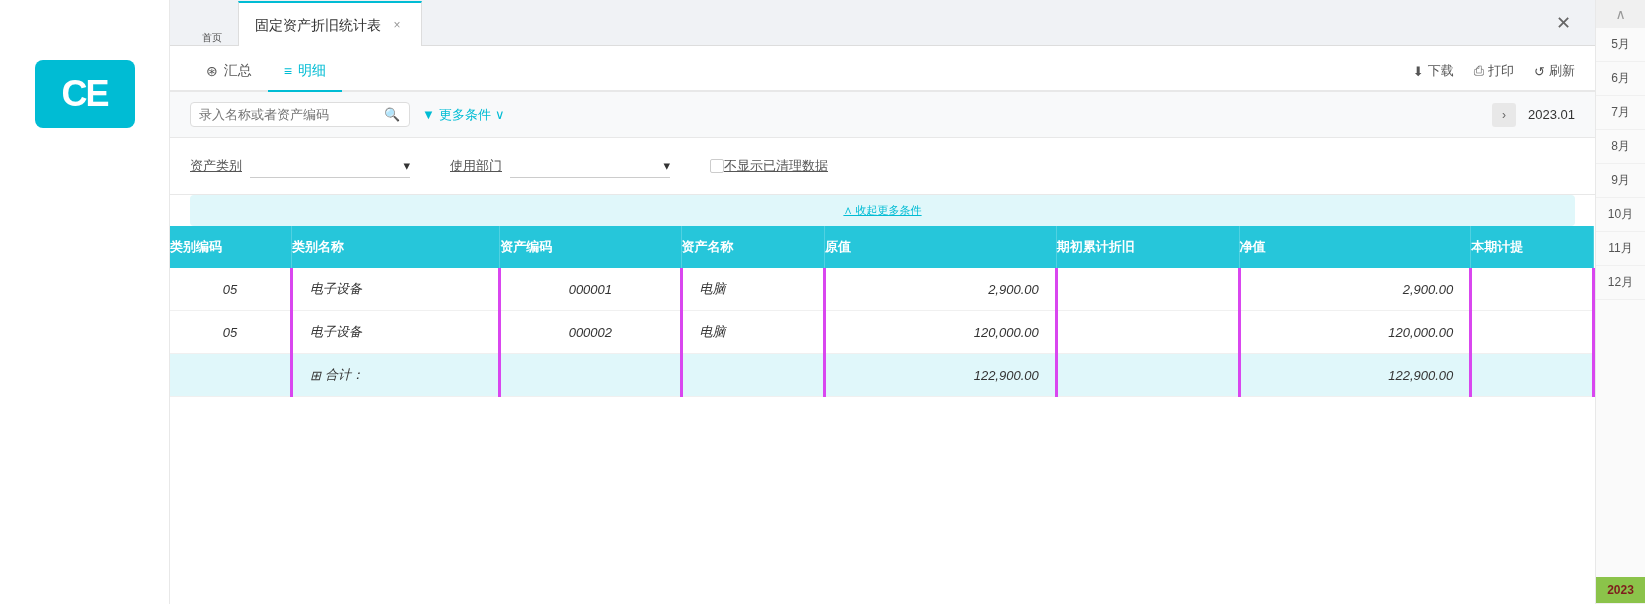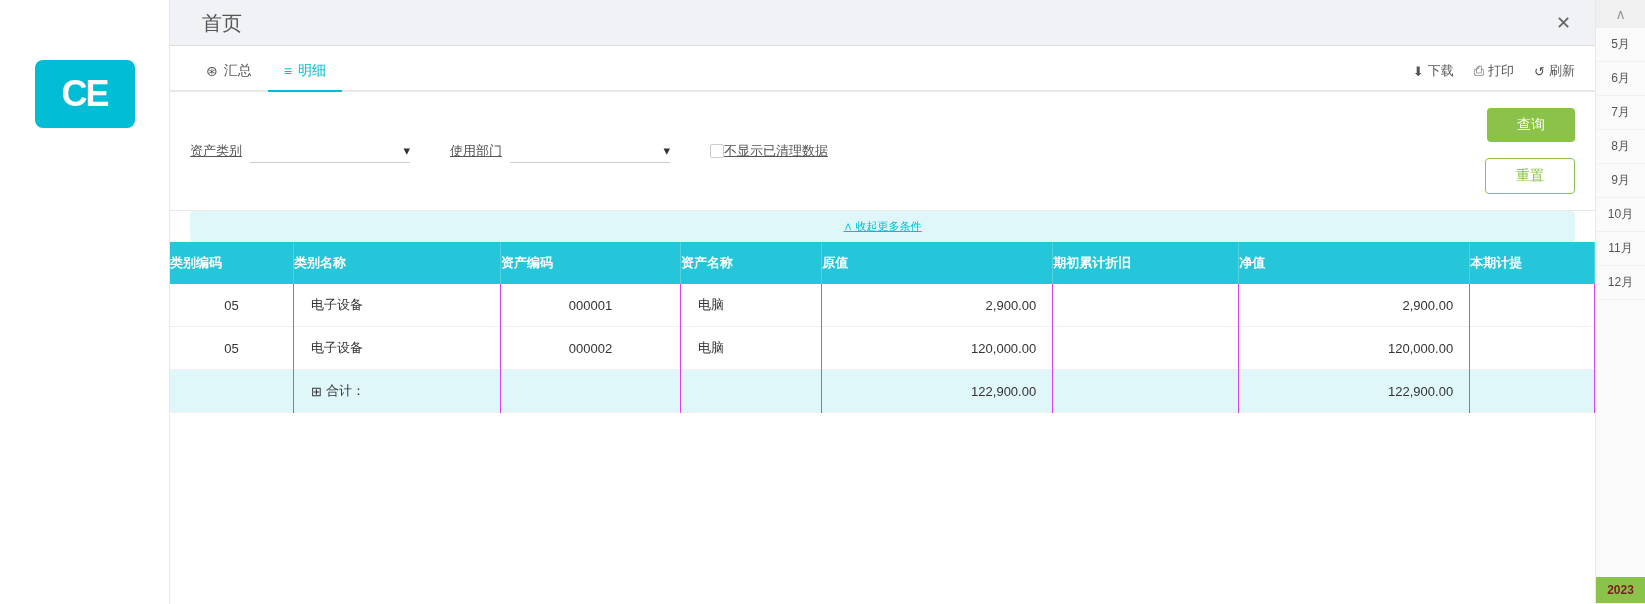--- a/index.html
+++ b/index.html
@@ -43,26 +43,26 @@
     .tab-bar {
       display: flex;
       align-items: center;
       background: #f0f2f5;
       border-bottom: 1px solid #ddd;
       padding: 0 16px;
       height: 46px;
       flex-shrink: 0;
     }
     .tab-home {
-      padding: 0 16px;
+      padding: 15px 16px;
       height: 46px;
       line-height: 46px;
       color: #555;
       cursor: pointer;
-      font-size: 20px;
+      font-size: 10px;
     }
     .tab-active {
       background: #fff;
       border-top: 2px solid #00bcd4;
       border-left: 1px solid #ddd;
       border-right: 1px solid #ddd;
       border-bottom: none;
       padding: 0 16px;
       height: 46px;
       line-height: 46px;
@@ -313,21 +313,22 @@
       white-space: nowrap;
     }
     tbody tr {
       background: #fff;
       border-bottom: 1px solid #f0f0f0;
     }
     tbody td {
       padding: 12px 16px;
       color: #333;
       text-align: center;
-      border-right: 1px solid #d946ef;
+      border-right: 3px solid #d946ef;
+      font-style: italic;
     }
     .td-left { text-align: left; padding-left: 17px; }
     .td-right { text-align: right; }
     .total-row {
       background: #e0f7fa !important;
     }
     .total-row td {
       color: #333;
       font-weight: normal;
     }
@@ -381,20 +382,24 @@
 <div class="sidebar-logo">
   <div class="logo-circle">
     <span>CE</span>
   </div>
 </div>
 
 <div class="main-area">
 
   <div class="tab-bar">
     <div class="tab-home">首页</div>
+    <div class="tab-active">
+      <span>固定资产折旧统计表</span>
+      <span class="tab-close">×</span>
+    </div>
     <div class="tab-bar-right">
       <span class="window-close">✕</span>
     </div>
   </div>
 
   <div class="content-wrapper">
 
     <div class="sub-tab-bar">
       <div class="sub-tab">
         <span>⊛</span>
@@ -413,44 +418,53 @@
           <span>⎙</span>
           <span>打印</span>
         </div>
         <div class="action-btn">
           <span>↺</span>
           <span>刷新</span>
         </div>
       </div>
     </div>
 
+    <div class="filter-bar">
+      <div class="search-input-wrap">
+        <input type="text" placeholder="录入名称或者资产编码" style="">
+        <span class="search-icon-wrap">🔍</span>
+      </div>
+      <div class="more-filter">
+        <span>▼</span>
+        <span>更多条件</span>
+        <span>∨</span>
+      </div>
+      <div class="filter-arrow">›</div>
+      <div class="date-display">2023.01</div>
+    </div>
 
     <div class="advanced-filter">
       <div class="filter-row">
         <div class="filter-field">
           <span class="filter-label">资产类别</span>
           <div class="filter-select-inner">
             <span></span>
             <span>▾</span>
           </div>
         </div>
         <div class="filter-field">
           <span class="filter-label">使用部门</span>
           <div class="filter-select-inner">
             <span></span>
             <span>▾</span>
           </div>
         </div>
         <div class="checkbox-field">
           <div class="custom-checkbox"></div>
           <span class="filter-label">不显示已清理数据</span>
-        </div>
-        <div class="filter-actions">
-          <button class="btn-query">查询</button>
-          <button class="btn-reset">重置</button>
         </div>
       </div>
     </div>
 
     <div class="collapse-bar">
       <span>∧ 收起更多条件</span>
     </div>
 
     <div class="table-container">
       <table>

